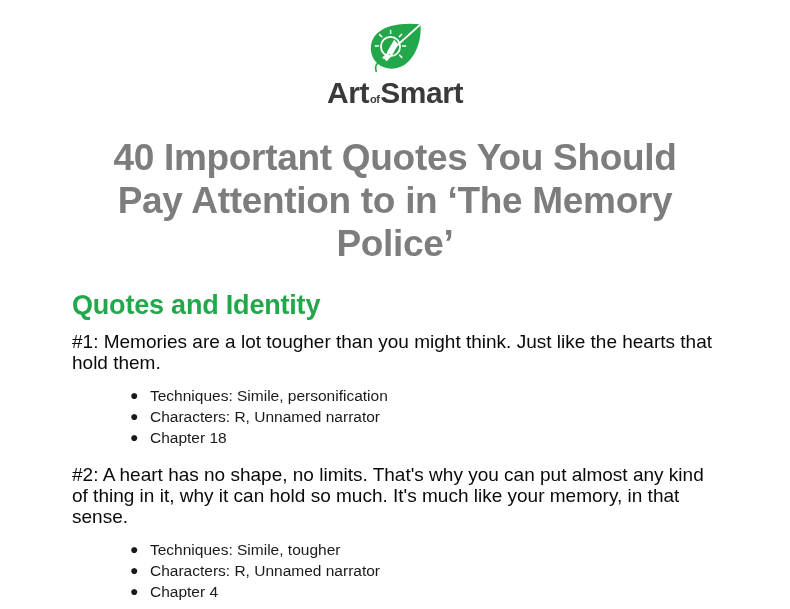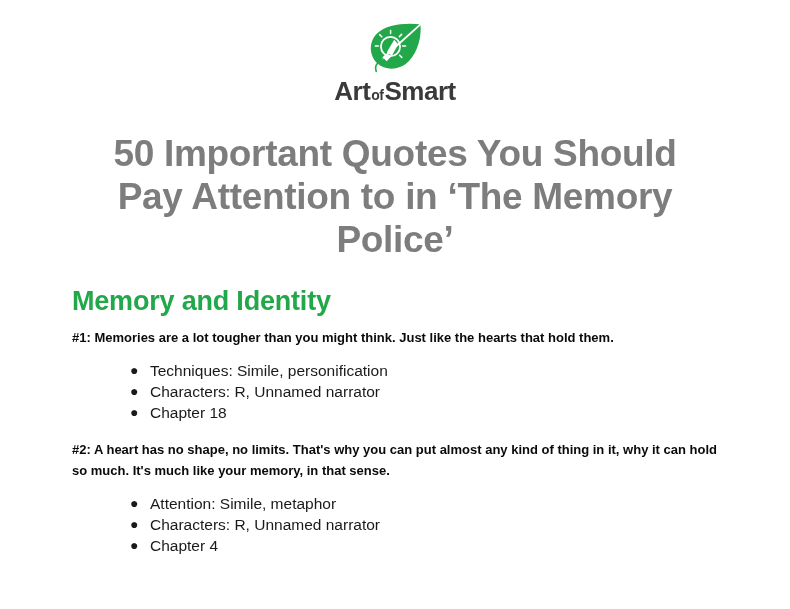--- a/index.html
+++ b/index.html
@@ -35,26 +35,26 @@
     display: block;
   }
   .logo-wordmark {
     margin-top: 2px;
     display: flex;
     align-items: baseline;
     color: #3a3a3a;
     letter-spacing: -0.5px;
   }
   .logo-word-main {
-    font-size: 26px;
+    font-size: 30px;
     font-weight: 600;
     line-height: 1;
   }
   .logo-word-of {
-    font-size: 14px;
+    font-size: 11px;
     font-weight: 600;
     line-height: 1;
     padding: 0 1px;
   }
 
   
   .doc-title {
     margin: 28px auto 0 auto;
     width: 610px;
     text-align: center;
@@ -74,22 +74,22 @@
   .section-heading {
     font-size: 27px;
     font-weight: bold;
     color: #22a84a;
     line-height: 32px;
     margin: 0 0 10px 0;
     letter-spacing: -0.2px;
   }
 
   .quote-text {
-    font-size: 13px;
-    font-weight: bold;
+    font-size: 19px;
+    font-weight: normal;
     color: #0a0a0a;
     line-height: 21px;
     margin: 0;
   }
 
   .quote-meta {
     list-style: none;
     margin: 12px 0 0 0;
     padding: 0 0 0 78px;
   }
@@ -135,25 +135,25 @@
         <path d="M14.3 24.0 L11.3 24.0"></path>
       </g>
     </svg>
     <div class="logo-wordmark">
       <span class="logo-word-main">Art</span>
       <span class="logo-word-of">of</span>
       <span class="logo-word-main">Smart</span>
     </div>
   </div>
 
-  <h1 class="doc-title">50 Important Quotes You Should Pay Attention to in ‘The Memory Police’</h1>
+  <h1 class="doc-title">40 Important Quotes You Should Pay Attention to in ‘The Memory Police’</h1>
 
   <div class="content">
 
-    <h2 class="section-heading">Memory and Identity</h2>
+    <h2 class="section-heading">Quotes and Identity</h2>
 
     <div class="quote-block">
       <p class="quote-text">#1: Memories are a lot tougher than you might think. Just like the hearts that hold them.</p>
       <ul class="quote-meta">
         <li>
           <span class="bullet">●</span>
           <span>Techniques: Simile, personification</span>
         </li>
         <li>
           <span class="bullet">●</span>
@@ -164,21 +164,21 @@
           <span>Chapter 18</span>
         </li>
       </ul>
     </div>
 
     <div class="quote-block">
       <p class="quote-text">#2: A heart has no shape, no limits. That's why you can put almost any kind of thing in it, why it can hold so much. It's much like your memory, in that sense.</p>
       <ul class="quote-meta">
         <li>
           <span class="bullet">●</span>
-          <span>Attention: Simile, metaphor</span>
+          <span>Techniques: Simile, tougher</span>
         </li>
         <li>
           <span class="bullet">●</span>
           <span>Characters: R, Unnamed narrator</span>
         </li>
         <li>
           <span class="bullet">●</span>
           <span>Chapter 4</span>
         </li>
       </ul>

